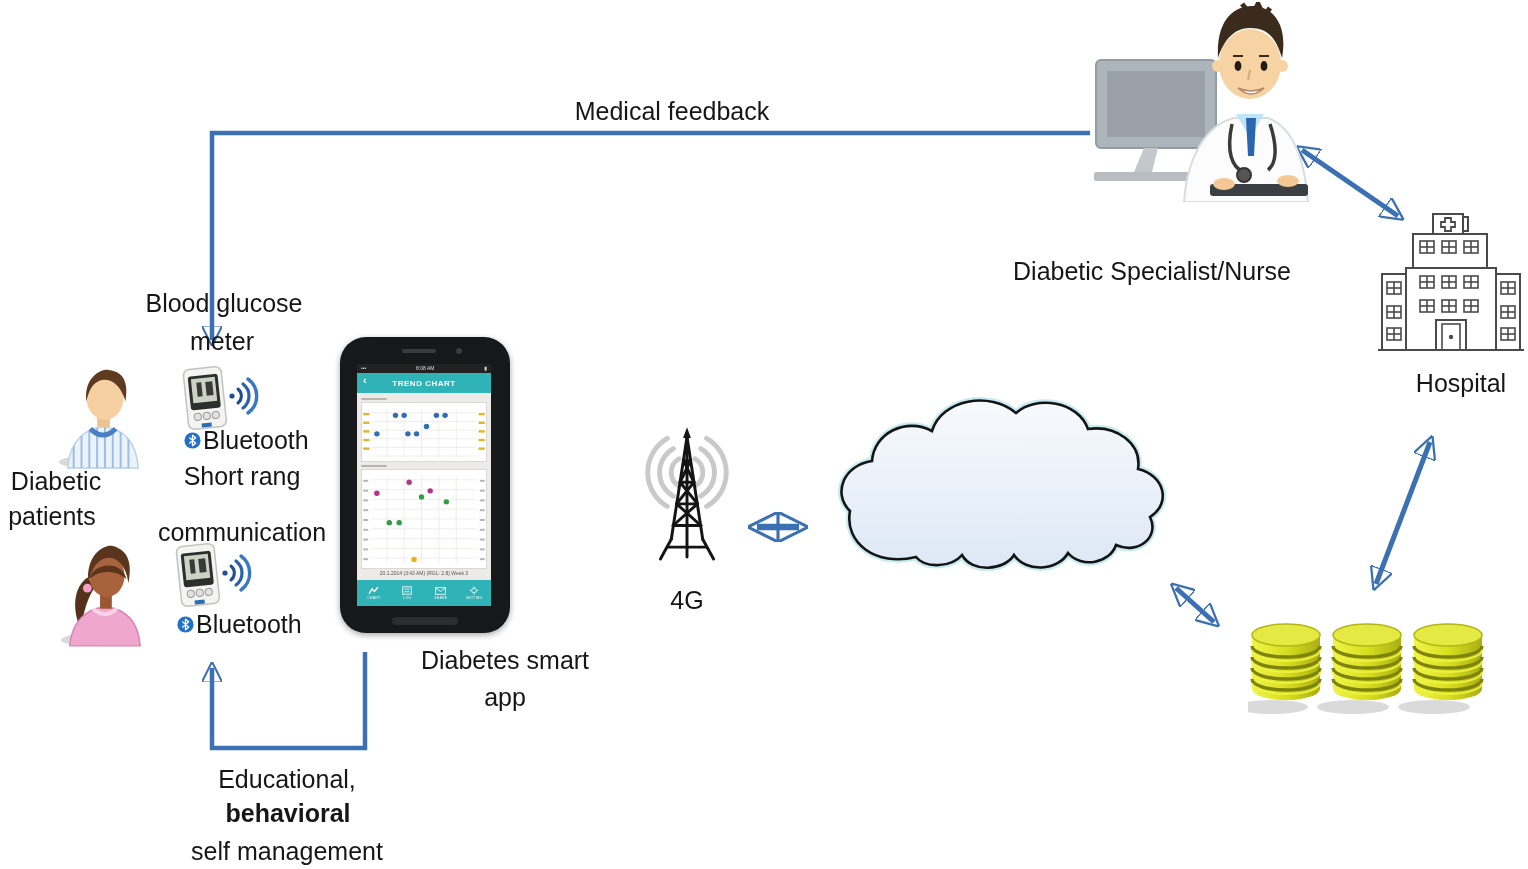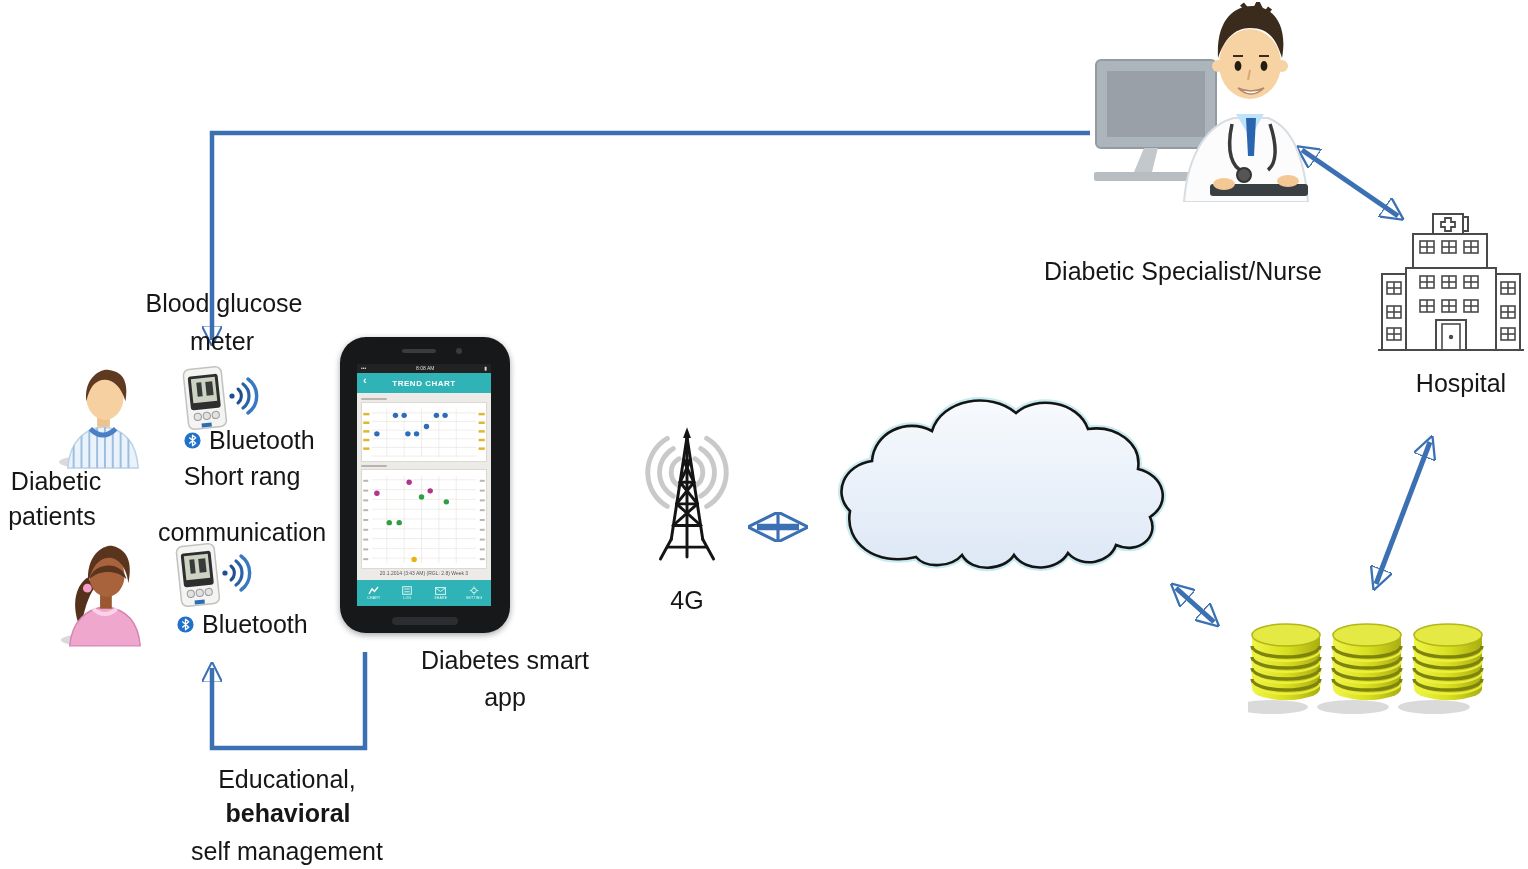--- a/index.html
+++ b/index.html
@@ -10,21 +10,21 @@
   #canvas{
     position:relative;width:1528px;height:869px;background:#fff;overflow:hidden;
     font-family:"Liberation Sans", sans-serif;color:var(--c-text);
   }
   .lbl{position:absolute;font-size:25px;white-space:nowrap;transform:translateX(-50%);line-height:1.2;}
   .abs{position:absolute;}
   svg{display:block;}
   #arrows{position:absolute;left:0;top:0;pointer-events:none;}
   #arrows path{stroke:var(--c-arrow);fill:none;}
   .ah{fill:var(--c-arrow);}
-  .btrow{position:absolute;display:flex;align-items:center;gap:8px;font-size:25px;}
+  .btrow{position:absolute;display:flex;align-items:center;gap:2px;font-size:25px;}
   
   .phone{position:absolute;left:340px;top:337px;width:170px;height:296px;background:#17181a;border-radius:26px;box-shadow:0 2px 6px rgba(0,0,0,.35);}
   .phone .speaker{position:absolute;left:62px;top:12px;width:34px;height:4px;border-radius:2px;background:#3a3b3e;}
   .phone .cam{position:absolute;left:116px;top:11px;width:6px;height:6px;border-radius:50%;background:#3a3b3e;}
   .phone .home{position:absolute;left:52px;bottom:8px;width:66px;height:8px;border-radius:4px;background:#2c2d30;}
   .screen{position:absolute;left:17px;top:27px;width:134px;height:242px;background:#fff;overflow:hidden;display:flex;flex-direction:column;}
   .statusbar{height:9px;background:#222;color:#ddd;font-size:5px;display:flex;align-items:center;justify-content:space-between;padding:0 4px;}
   .appbar{height:21px;background:var(--c-teal);color:#fff;display:flex;align-items:center;justify-content:center;position:relative;font-size:8px;font-weight:bold;letter-spacing:.5px;}
   .appbar .back{position:absolute;left:6px;font-size:11px;font-weight:bold;top:1px;}
   .appbody{flex:1;background:#edebe7;padding:2px 4px;display:flex;flex-direction:column;}
@@ -48,20 +48,21 @@
       </marker>
     </defs>
     <path d="M1090 133 H212 V340" stroke-width="4.5" marker-end="url(#mA)"></path>
     <path d="M1302 150 L1398 216" stroke-width="5" marker-start="url(#mA)" marker-end="url(#mA)"></path>
     <path d="M1430 442 L1376 584" stroke-width="5" marker-start="url(#mA)" marker-end="url(#mA)"></path>
     <path d="M1176 588 L1214 622" stroke-width="5" marker-start="url(#mA)" marker-end="url(#mA)"></path>
     <path d="M757 527 H799" stroke-width="6.5" marker-start="url(#mA)" marker-end="url(#mA)"></path>
     <path d="M365 652 V748 H212 V668" stroke-width="4.5" marker-end="url(#mA)"></path>
   </svg>
 
+  <div class="lbl" style="left:672px;top:96px;">Medical feedback</div>
 
   <div class="lbl" style="left:224px;top:288px;">Blood glucose</div>
   <div class="lbl" style="left:222px;top:326px;">meter</div>
 
   <div class="lbl" style="left:56px;top:466px;">Diabetic</div>
   <div class="lbl" style="left:52px;top:501px;">patients</div>
 
   <div class="btrow" style="left:184px;top:426px;">
     <svg width="17" height="17" viewBox="0 0 16 16">
       <circle cx="8" cy="8" r="7.6" fill="#2171c9"></circle>
@@ -83,21 +84,21 @@
 
   <div class="lbl" style="left:505px;top:645px;">Diabetes smart</div>
   <div class="lbl" style="left:505px;top:682px;">app</div>
 
   <div class="lbl" style="left:287px;top:764px;">Educational,</div>
   <div class="lbl" style="left:288px;top:798px;font-weight:bold;">behavioral</div>
   <div class="lbl" style="left:287px;top:836px;">self management</div>
 
   <div class="lbl" style="left:687px;top:585px;">4G</div>
   <div class="lbl" style="left:1008px;top:504px;">Hospital/clinic cloud</div>
-  <div class="lbl" style="left:1152px;top:256px;margin-left:31px;">Diabetic Specialist/Nurse</div>
+  <div class="lbl" style="left:1152px;top:256px;">Diabetic Specialist/Nurse</div>
   <div class="lbl" style="left:1461px;top:368px;">Hospital</div>
 
   <svg class="abs" style="left:58px;top:366px;" width="90" height="104" viewBox="0 0 92 106">
     <ellipse cx="28" cy="98" rx="27" ry="6" fill="#dadada"></ellipse>
     <defs>
         <clipPath id="mtorso">
           <path d="M10 104 C12 76 28 64 46 62 C66 64 80 76 82 104 Z"></path>
         </clipPath>
       </defs>
     <path d="M10 104 C12 76 28 64 46 62 C66 64 80 76 82 104 Z" fill="#eaf2fb" stroke="#bcd2e8" stroke-width="1.5"></path>

